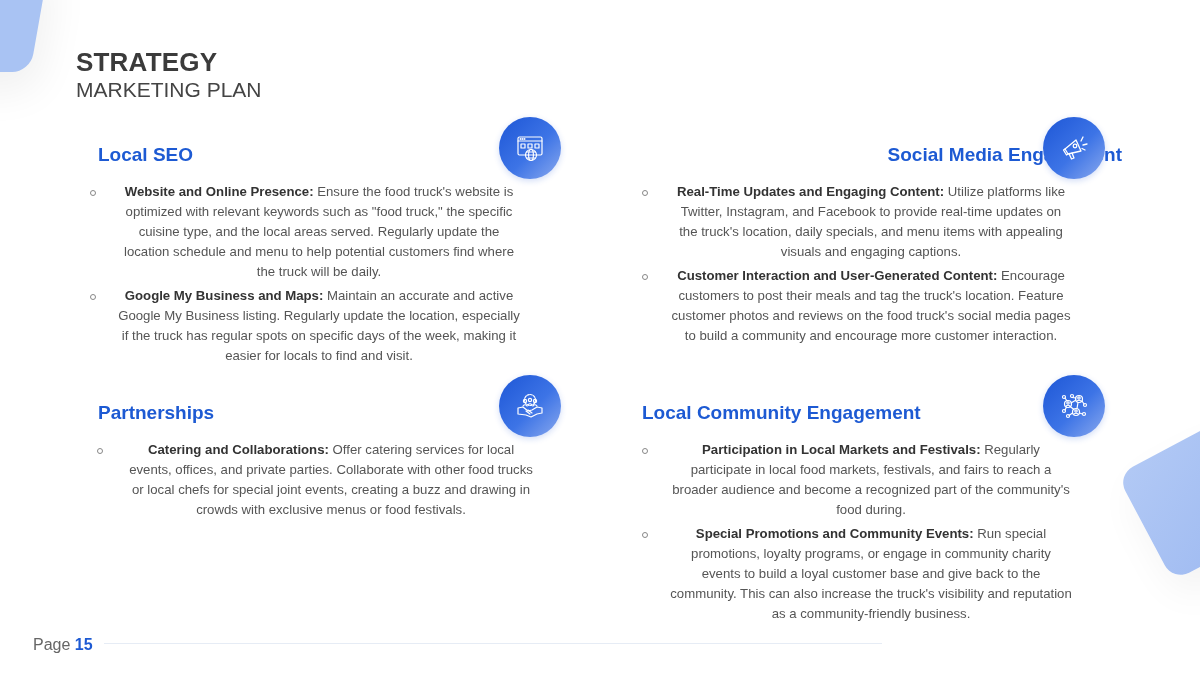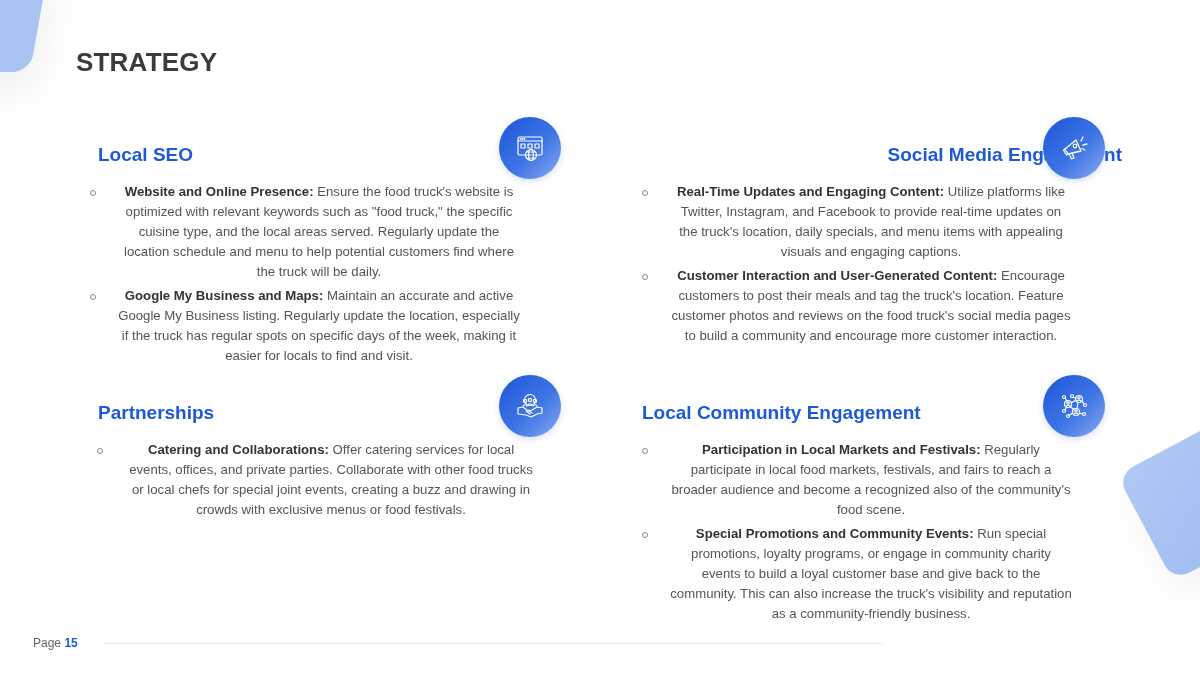--- a/index.html
+++ b/index.html
@@ -33,33 +33,34 @@
   }
   .icon-circle svg { width: 32px; height: 32px; }
 
   ul.items { list-style: none; position: absolute; }
   ul.items li { position: relative; padding-left: 28px; font-size: 13.2px; line-height: 20px; color: #555; margin-bottom: 4px; text-align: center; }
   ul.items li .bullet {
     position: absolute; left: 0; top: 8px; width: 6px; height: 6px; border: 1px solid #888; border-radius: 50%;
   }
   ul.items li b { color: #333; font-weight: bold; }
 
-  .footer-page { position: absolute; left: 33px; top: 636px; font-size: 12px; color: #666; }
+  .footer-page { position: absolute; left: 33px; top: 636px; font-size: 16px; color: #666; }
   .footer-page .num { color: #1d5ad3; font-weight: bold; }
   .footer-line { position: absolute; left: 104px; top: 643px; width: 778px; height: 1px; background: #e6ecf5; }
   .footer-copy { position: absolute; right: 33px; top: 636px; font-size: 12px; color: #666; margin-top: 44px; }
 </style>
 </head>
 <body>
 
 <div class="deco-topleft"></div>
 <div class="deco-right"></div>
 
 <div class="title-block">
   <div class="title-main">STRATEGY</div>
+  <div class="title-sub">MARKETING PLAN</div>
 </div>
 
 <div class="section" style="left:98px; top:137px;">
   <h2>Local SEO</h2>
 </div>
 <div class="icon-circle" style="left:499px; top:117px;">
   <svg viewBox="0 0 32 32" fill="none" stroke="#fff" stroke-width="1.2" stroke-linecap="round" stroke-linejoin="round">
     <rect x="4" y="5" width="24" height="18" rx="1.5"></rect>
     <line x1="4" y1="9" x2="28" y2="9"></line>
     <circle cx="6.5" cy="7" r="0.4"></circle>
@@ -162,21 +163,21 @@
     <line x1="24" y1="11" x2="26" y2="14"></line>
       <line x1="20" y1="12.5" x2="19" y2="18.5"></line>
     <line x1="7" y1="20" x2="8.5" y2="17"></line>
       <line x1="11" y1="25.5" x2="14.5" y2="23"></line>
     <line x1="21.5" y1="23" x2="24.5" y2="24"></line>
   </svg>
 </div>
 <ul class="items" style="left:642px; top:440px; width:430px;">
   <li>
     <span class="bullet"></span>
-    <b>Participation in Local Markets and Festivals:</b><span> Regularly participate in local food markets, festivals, and fairs to reach a broader audience and become a recognized also of the community's food scene.</span>
+    <b>Participation in Local Markets and Festivals:</b><span> Regularly participate in local food markets, festivals, and fairs to reach a broader audience and become a recognized part of the community's food during.</span>
   </li>
   <li>
     <span class="bullet"></span>
     <b>Special Promotions and Community Events:</b><span> Run special promotions, loyalty programs, or engage in community charity events to build a loyal customer base and give back to the community. This can also increase the truck's visibility and reputation as a community-friendly business.</span>
   </li>
 </ul>
 
 <div class="footer-page">
   <span>Page</span>
   <span class="num">15</span>

